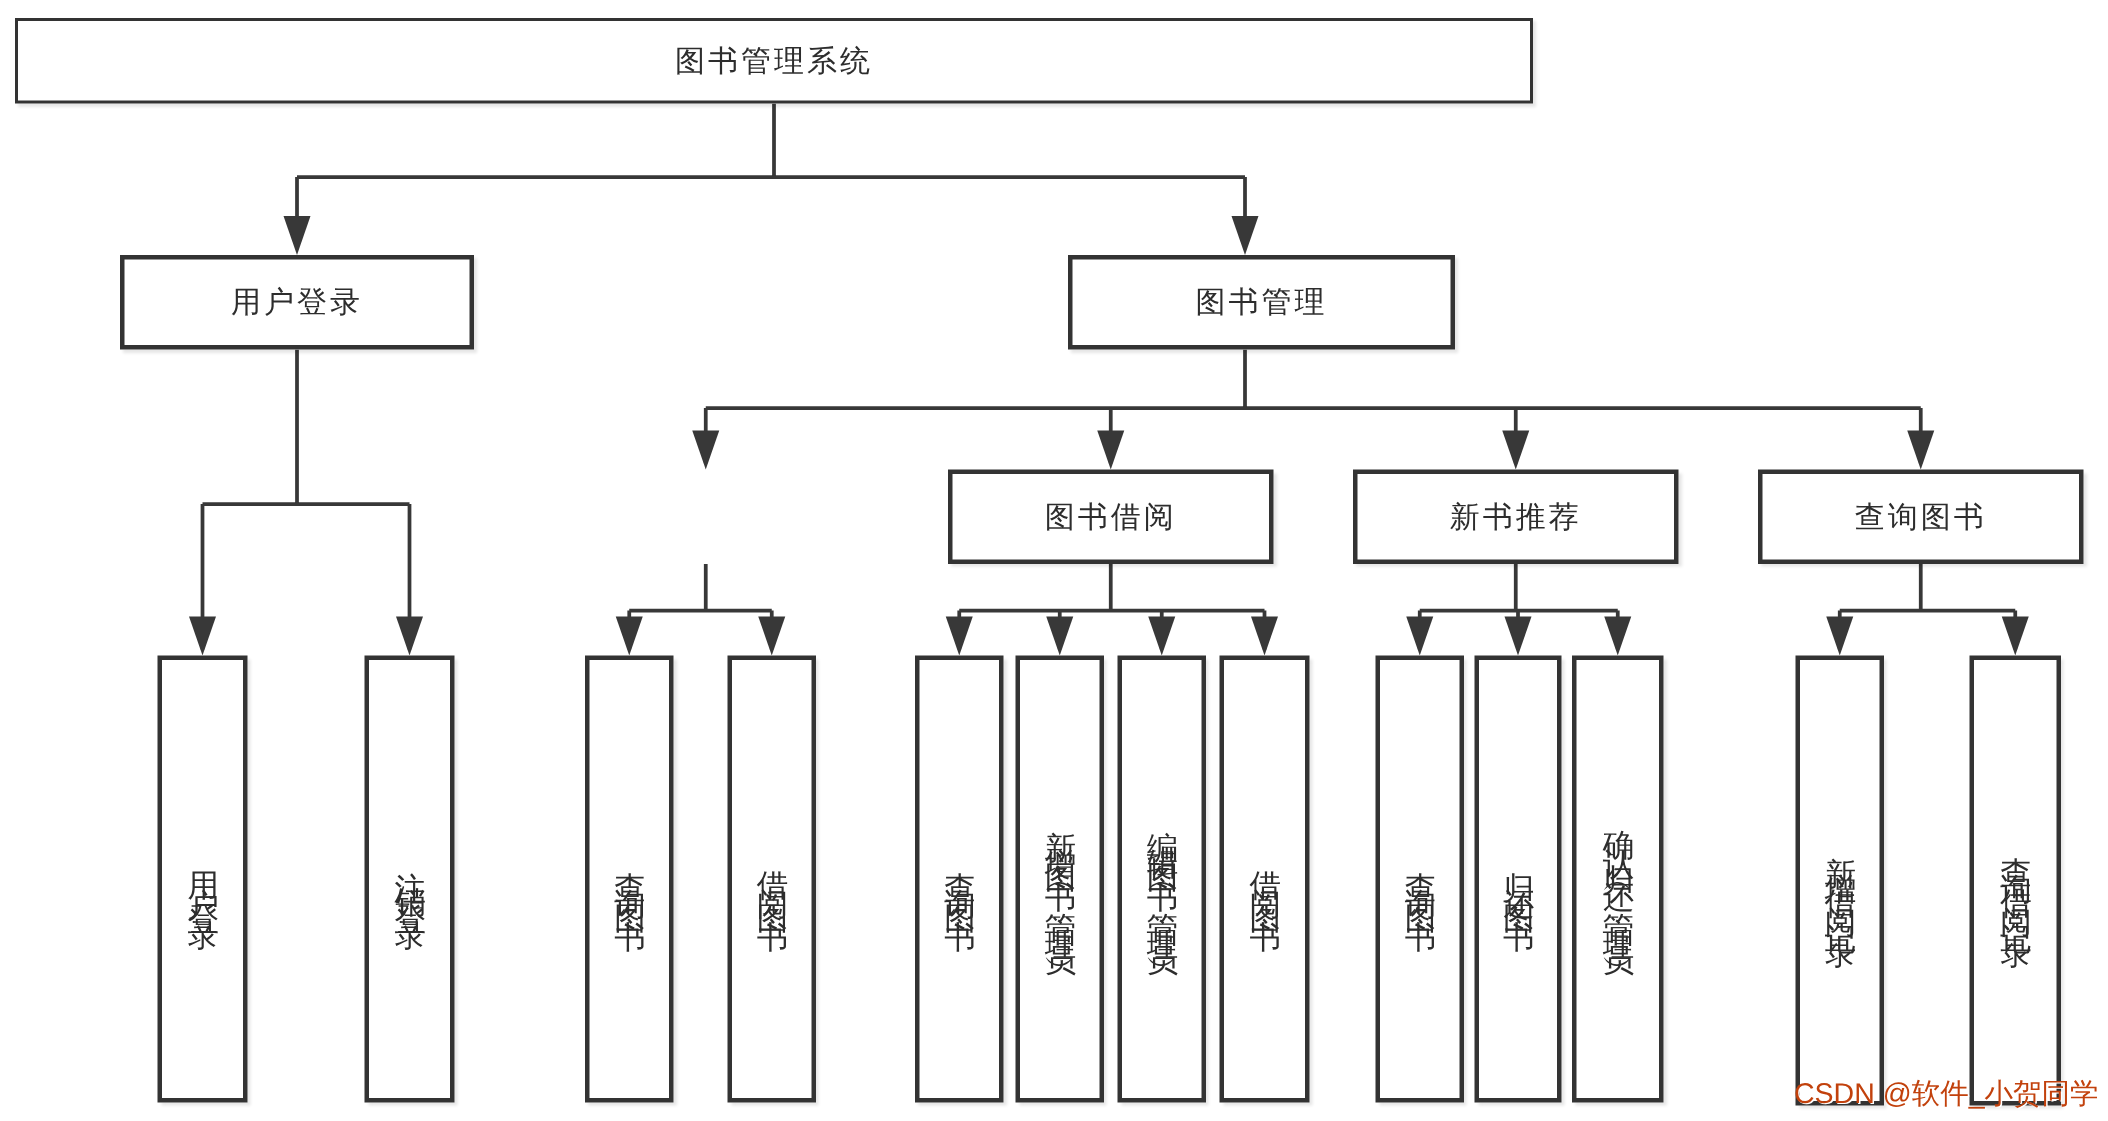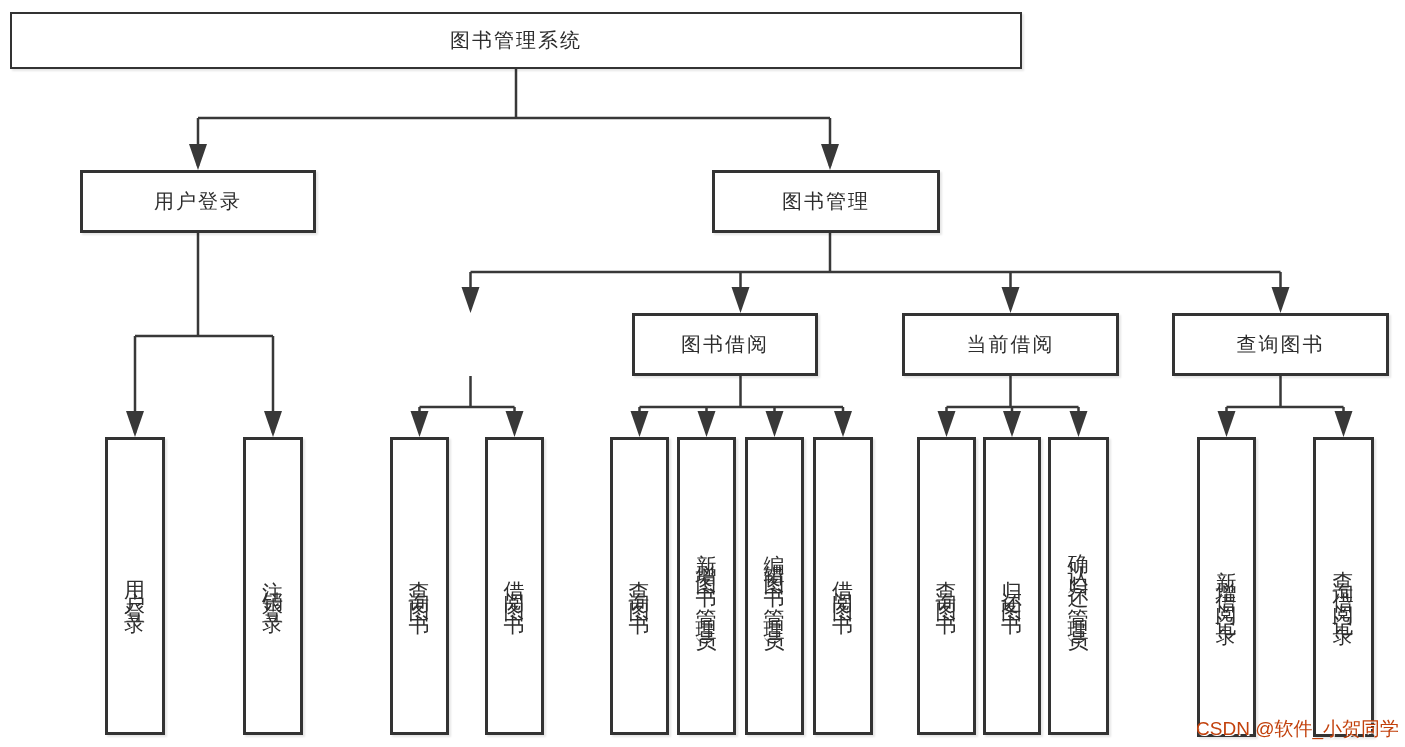--- a/index.html
+++ b/index.html
@@ -91,29 +91,29 @@
     </g>
   </svg>
 
   <div class="node root" style="left:10px;top:12px;width:1012px;height:57px">
     <span class="lbl">图书管理系统</span>
   </div>
 
   <div class="node" style="left:80px;top:170px;width:236px;height:63px">
     <span class="lbl">用户登录</span>
   </div>
-  <div class="node" style="left:712px;top:170px;width:228px;height:63px">
+  <div class="node" style="left:712px;top:170px;width:258px;height:63px">
     <span class="lbl">图书管理</span>
   </div>
 
-  <div class="node" style="left:632px;top:313px;width:186px;height:63px">
+  <div class="node" style="left:632px;top:313px;width:217px;height:63px">
     <span class="lbl">图书借阅</span>
   </div>
   <div class="node" style="left:902px;top:313px;width:217px;height:63px">
-    <span class="lbl">当前借阅</span>
+    <span class="lbl">新书推荐</span>
   </div>
   <div class="node" style="left:1172px;top:313px;width:217px;height:63px">
     <span class="lbl">查询图书</span>
   </div>
 
   <div class="node" style="left:105px;top:437px;width:60px;height:298px">
     <span class="vlbl">用户登录</span>
   </div>
   <div class="node" style="left:243px;top:437px;width:60px;height:298px">
     <span class="vlbl">注销登录</span>

